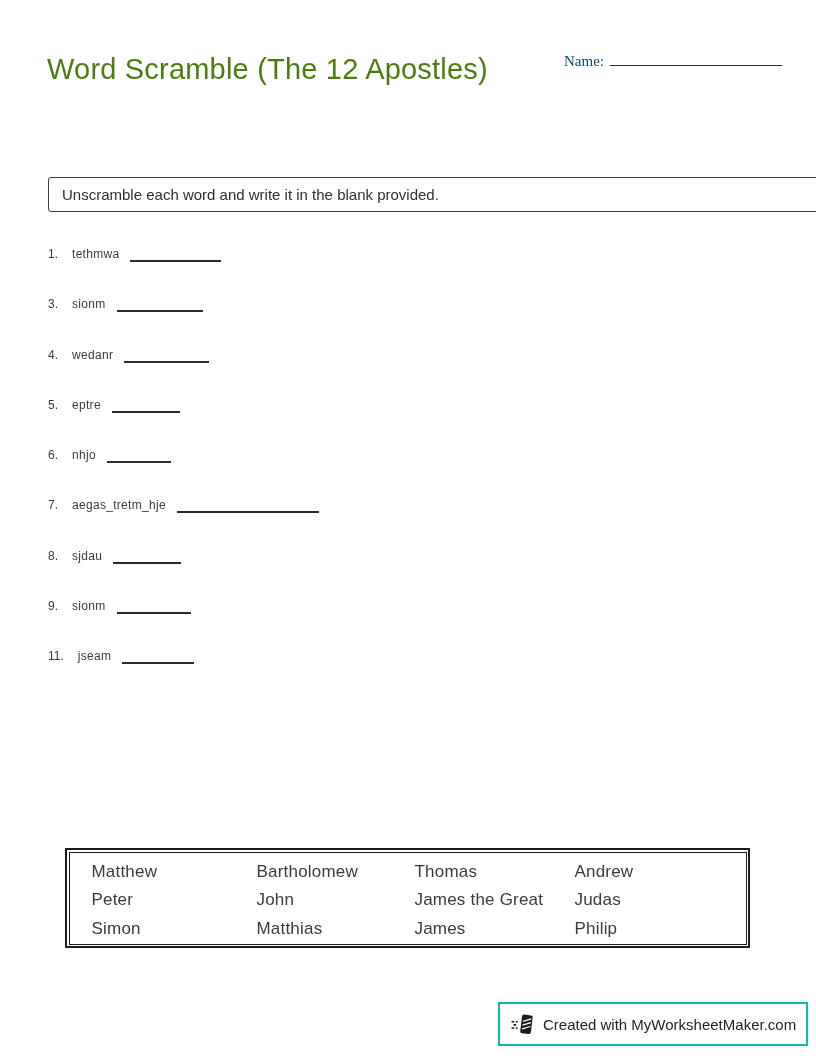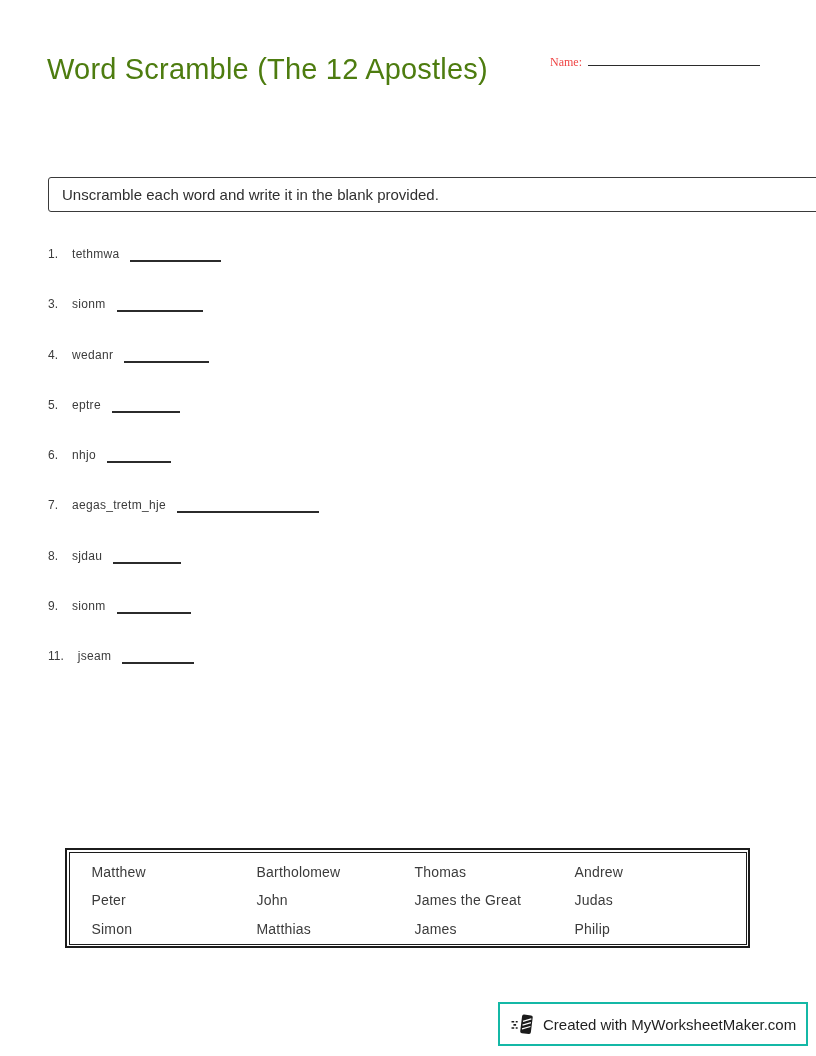--- a/index.html
+++ b/index.html
@@ -19,25 +19,25 @@
     top: 49px;
     width: 450px;
     font-size: 29px;
     line-height: 40px;
     font-weight: 400;
     color: #4d7c0f;
     letter-spacing: 0.2px;
   }
   .name-block {
     position: absolute;
-    left: 550px;
+    left: 564px;
     top: 52px;
     font-family: "Liberation Serif", "DejaVu Serif", serif;
-    font-size: 12px;
-    color: #ef4444;
+    font-size: 15px;
+    color: #0c4a6e;
     white-space: nowrap;
   }
   .name-line {
     display: inline-block;
     width: 172px;
     height: 14px;
     margin-left: 6px;
     border-bottom: 1.5px solid #2b2b2b;
   }
   .instruction-box {
@@ -94,21 +94,21 @@
   }
   .word-bank-inner {
     position: absolute;
     inset: 1.5px;
     border: 1px solid #1c1c1c;
     display: grid;
     grid-template-columns: 165px 158px 160px auto;
     grid-auto-rows: 28.5px;
     align-items: center;
     padding: 5px 0 0 22px;
-    font-size: 14px;
+    font-size: 17px;
     color: #3b3b3b;
   }
   .bank-word { letter-spacing: 0.2px; }
   .footer-credit {
     position: absolute;
     left: 498px;
     top: 1002px;
     width: 310px;
     height: 44px;
     border: 2px solid #14b8a6;

